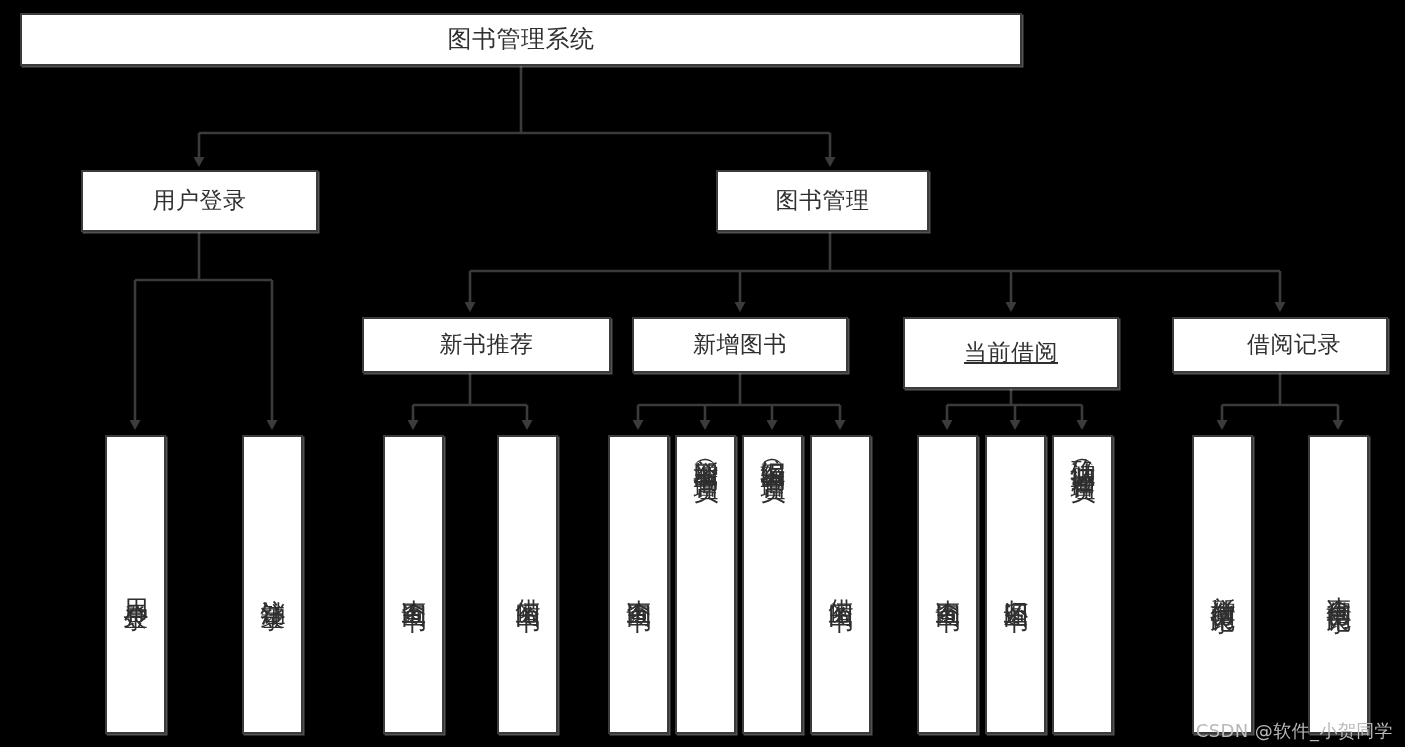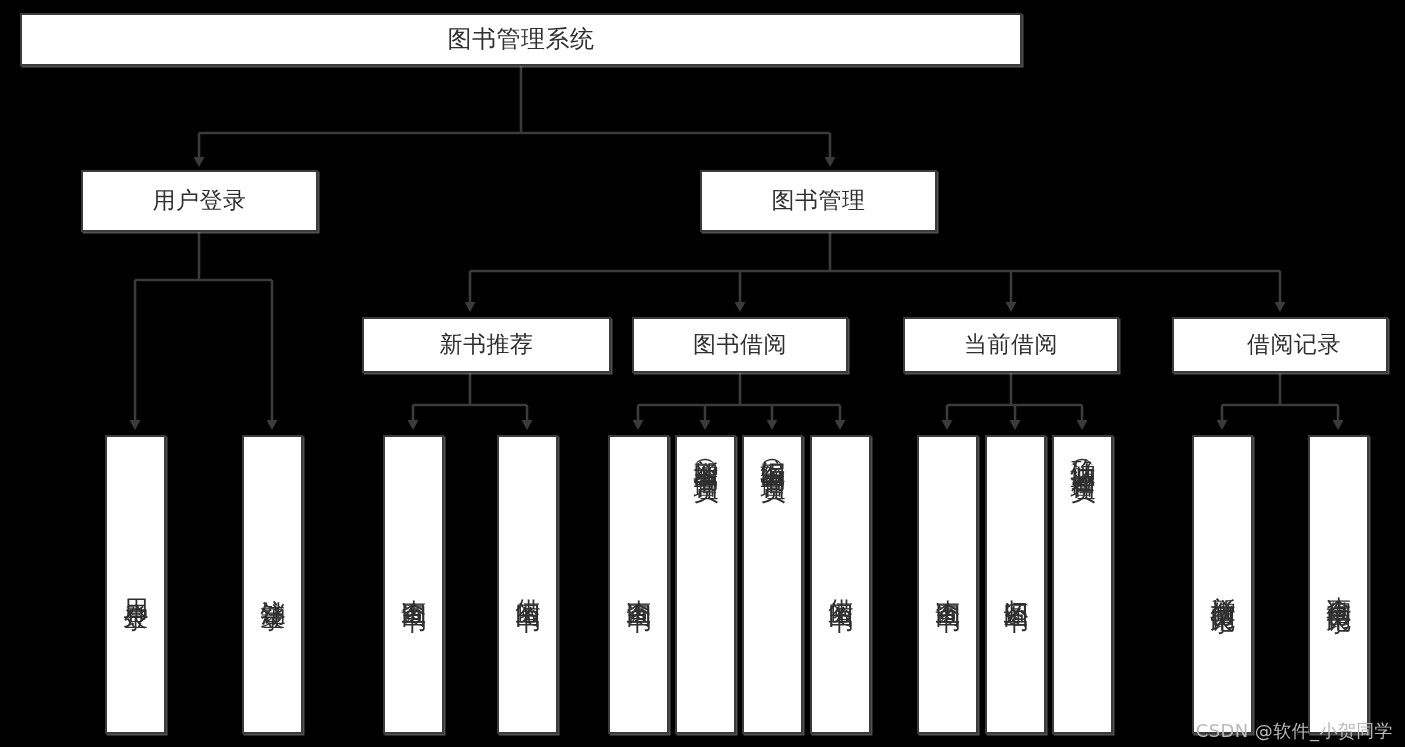--- a/index.html
+++ b/index.html
@@ -132,33 +132,33 @@
   </svg>
 
   <div class="node horiz root" style="left:20px; top:13px; width:1002px; height:53px;">
     <span class="label">图书管理系统</span>
   </div>
 
   <div class="node horiz" style="left:81px; top:170px; width:237px; height:62px;">
     <span class="label">用户登录</span>
   </div>
 
-  <div class="node horiz" style="left:700px; top:170px; width:237px; height:62px;">
+  <div class="node horiz" style="left:716px; top:170px; width:213px; height:62px;">
     <span class="label">图书管理</span>
   </div>
 
   <div class="node horiz" style="left:362px; top:317px; width:249px; height:56px;">
     <span class="label">新书推荐</span>
   </div>
 
   <div class="node horiz" style="left:632px; top:317px; width:216px; height:56px;">
-    <span class="label">图书借阅</span>
-  </div>
-
-  <div class="node horiz" style="left:903px; top:317px; width:216px; height:56px;">
+    <span class="label">新增图书</span>
+  </div>
+
+  <div class="node horiz" style="left:903px; top:317px; width:216px; height:72px;text-decoration:underline;">
     <span class="label">当前借阅</span>
   </div>
 
   <div class="node horiz" style="left:1172px; top:317px; width:216px; height:56px;padding-left:28px;">
     <span class="label">借阅记录</span>
   </div>
 
   <div class="node leaf" style="left:105px; top:435px; width:61px; height:299px;">
     <span class="label">用户登录</span>
   </div>

